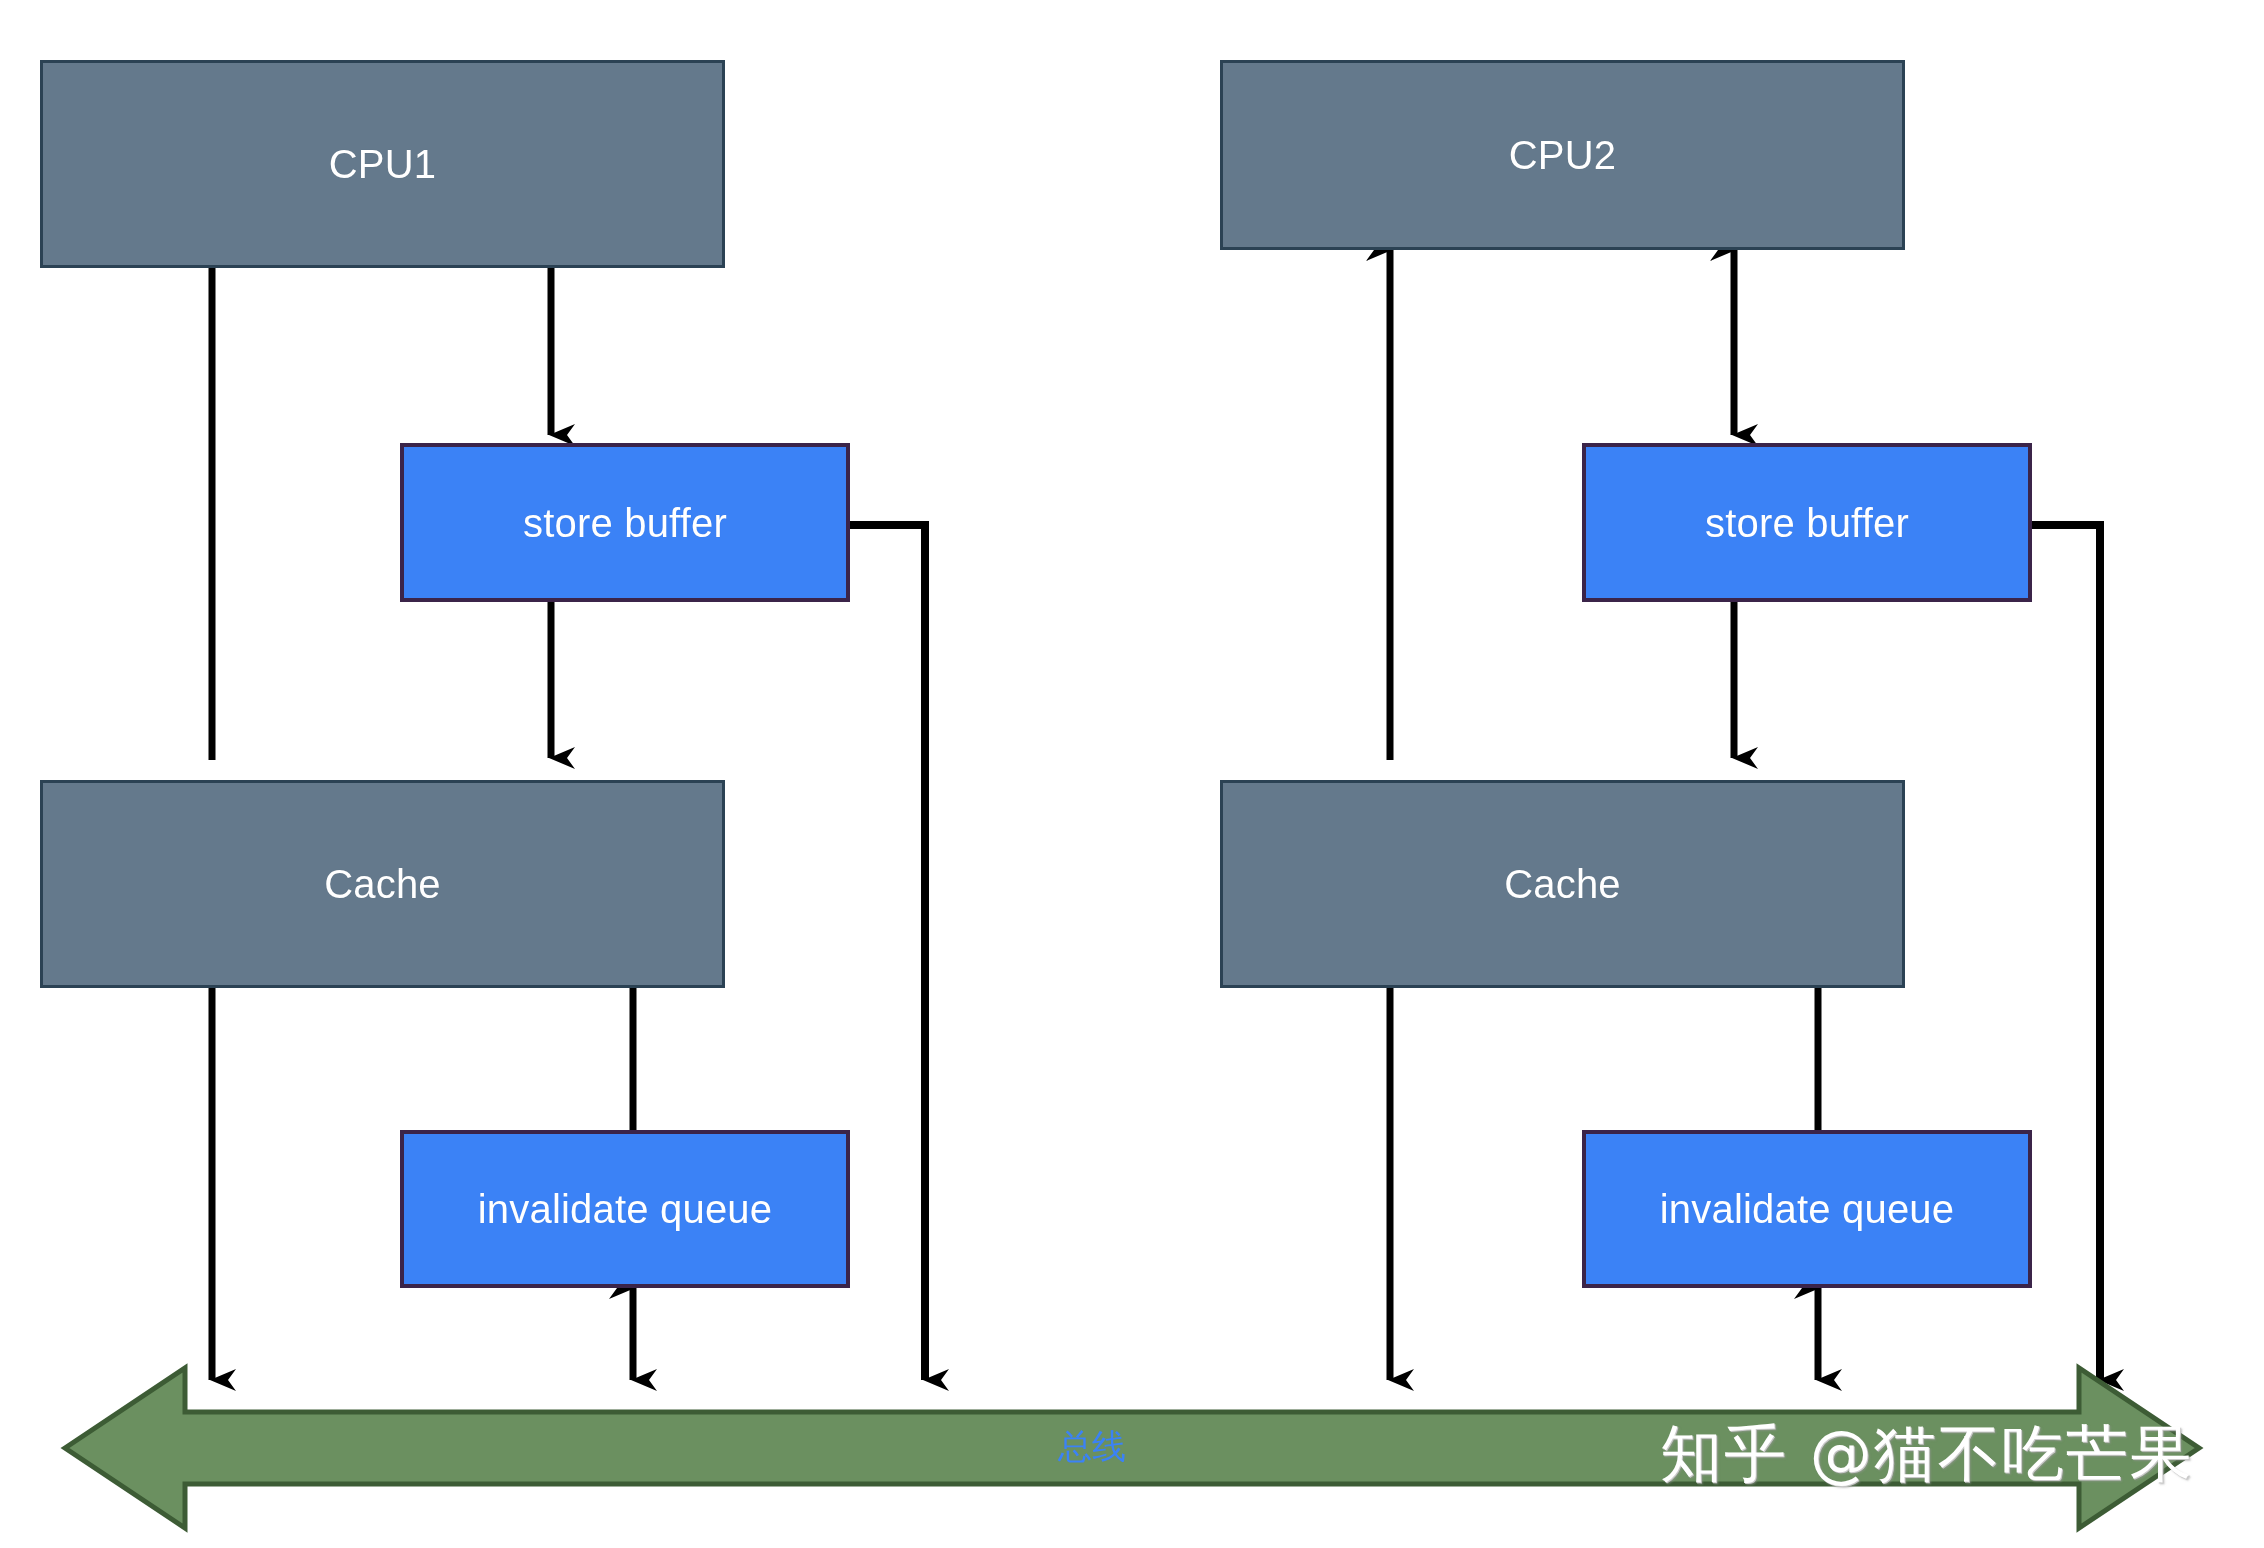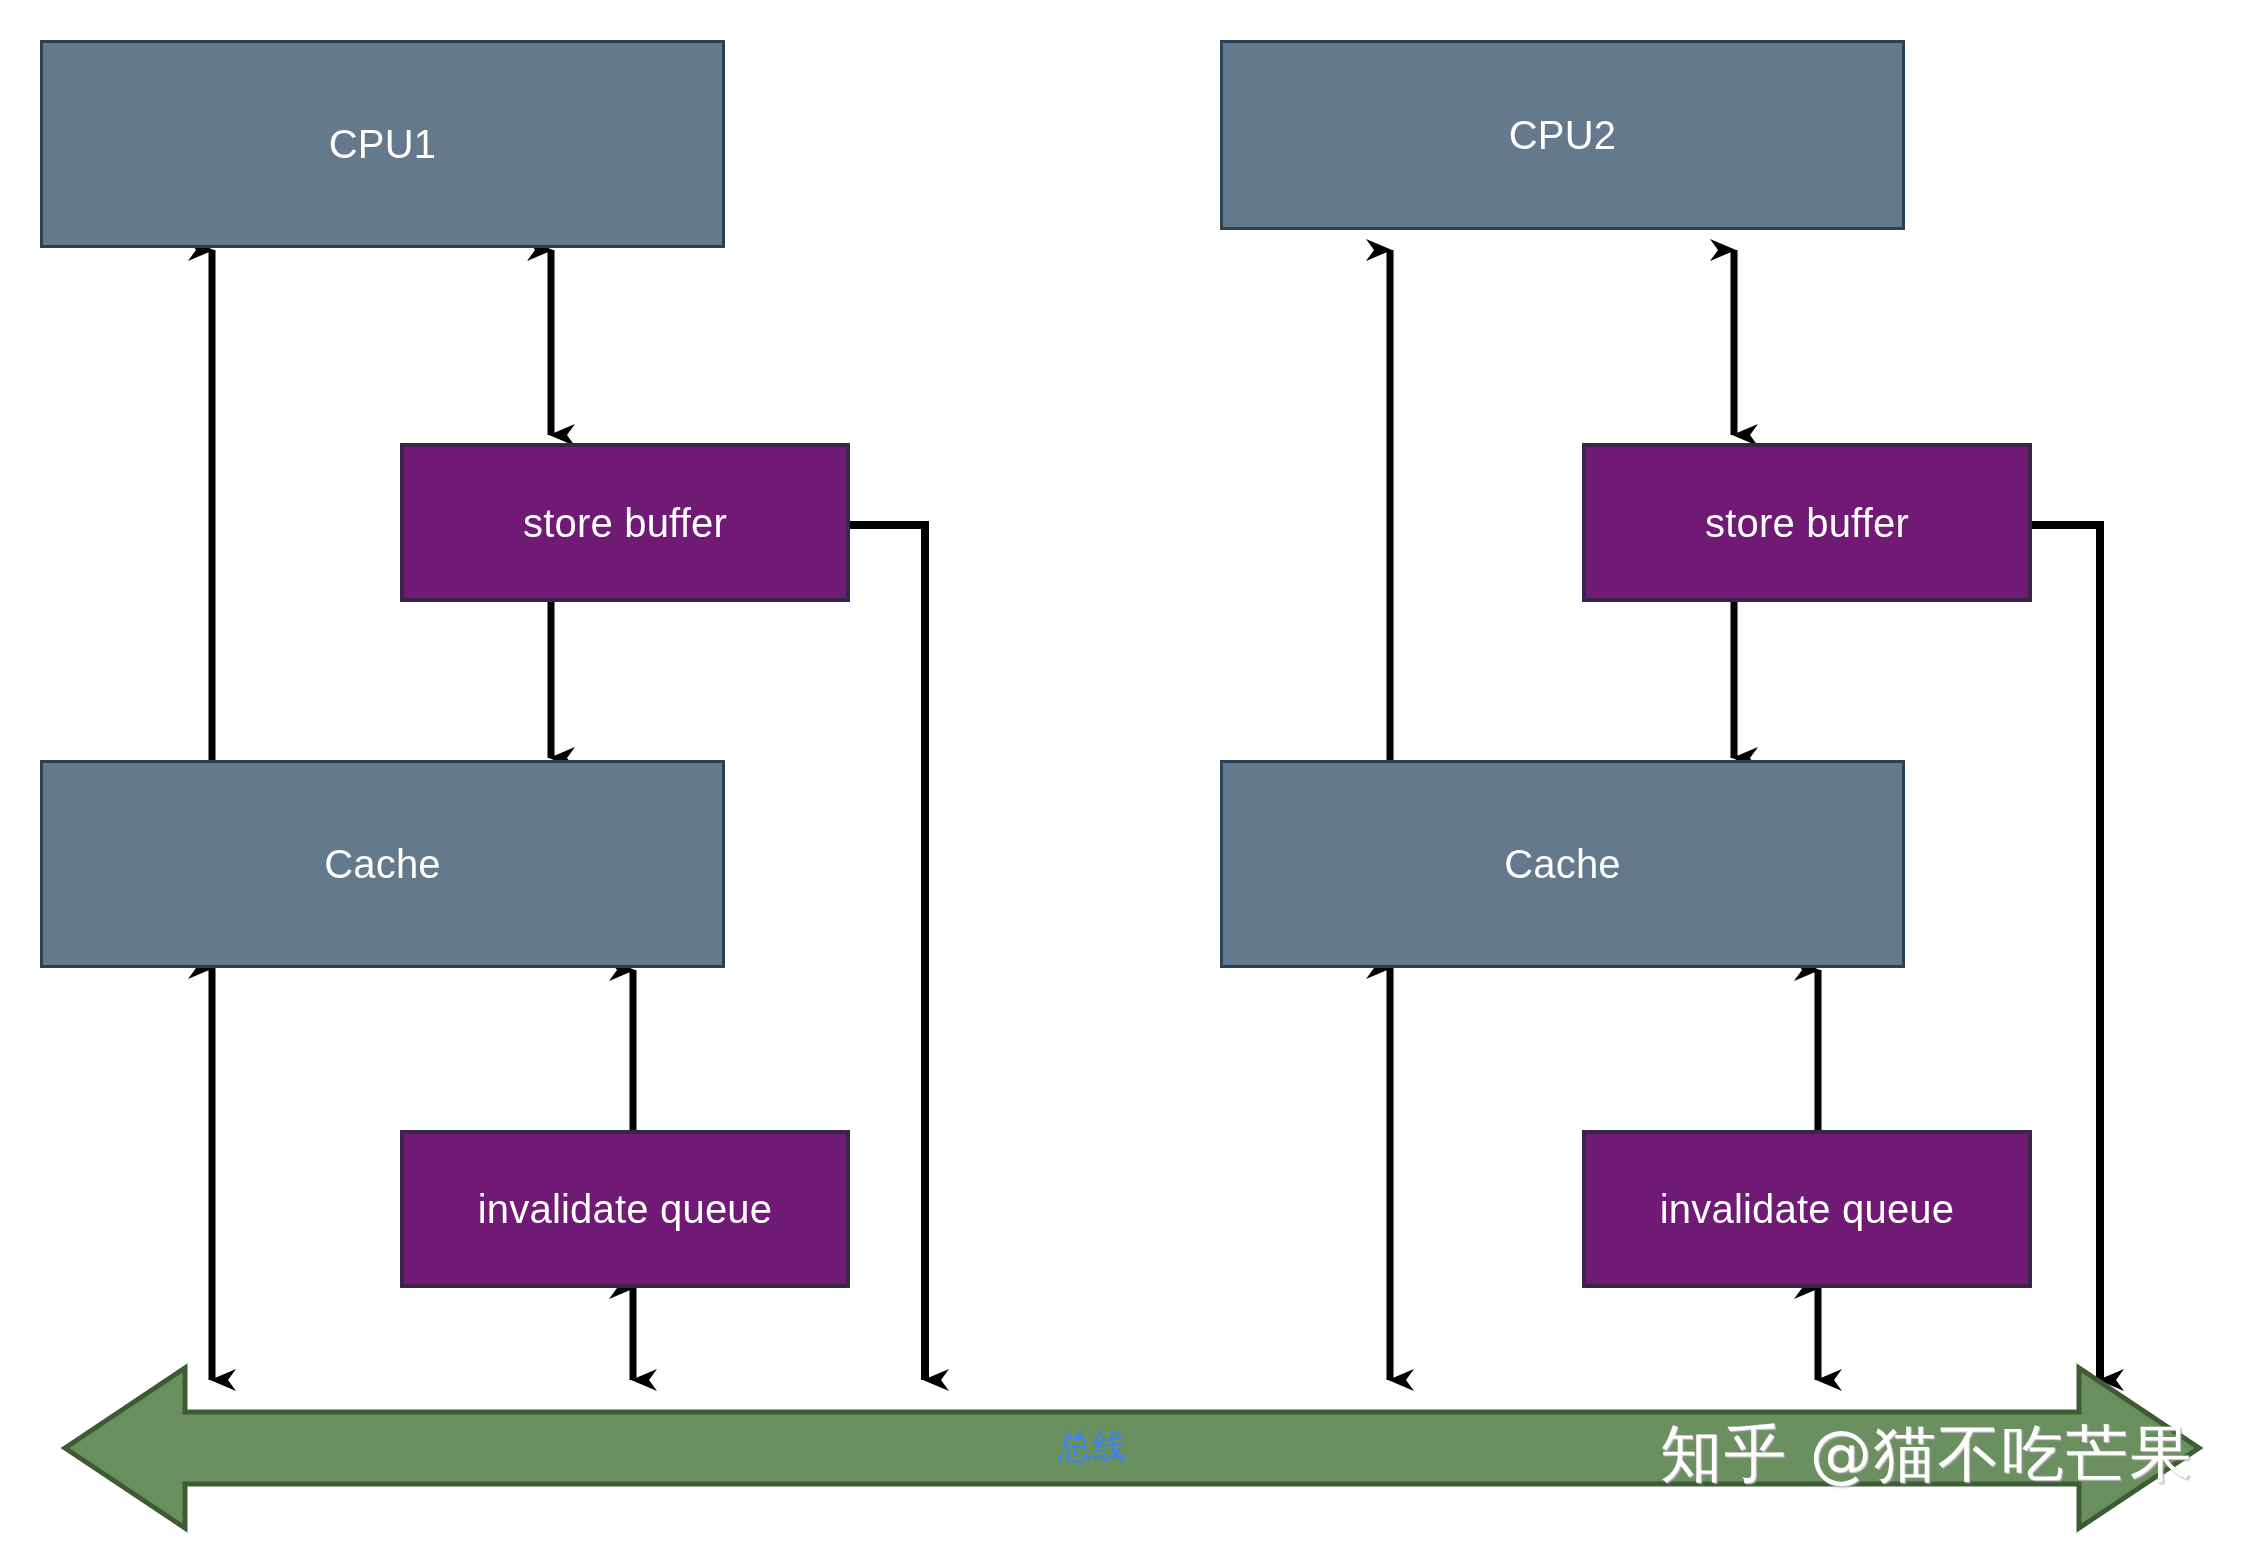--- a/index.html
+++ b/index.html
@@ -31,23 +31,24 @@
     align-items: center;
     justify-content: center;
     color: #ffffff;
     font-weight: 400;
     letter-spacing: 0.2px;
     user-select: none;
   }
   .node-cpu, .node-cache {
     background: #64798c;
     border: 3px solid #2b4254;
+    margin-top: 20px;
   }
   .node-buffer, .node-queue {
-    background: #701a75;
+    background: #3b82f6;
     border: 4px solid #3b2449;
   }
   .node-label {
     font-size: 40px;
     line-height: 1;
     color: #ffffff;
     text-shadow: 0 0 1px rgba(0,0,0,0.12);
   }
   .bus-label {
     position: absolute;

